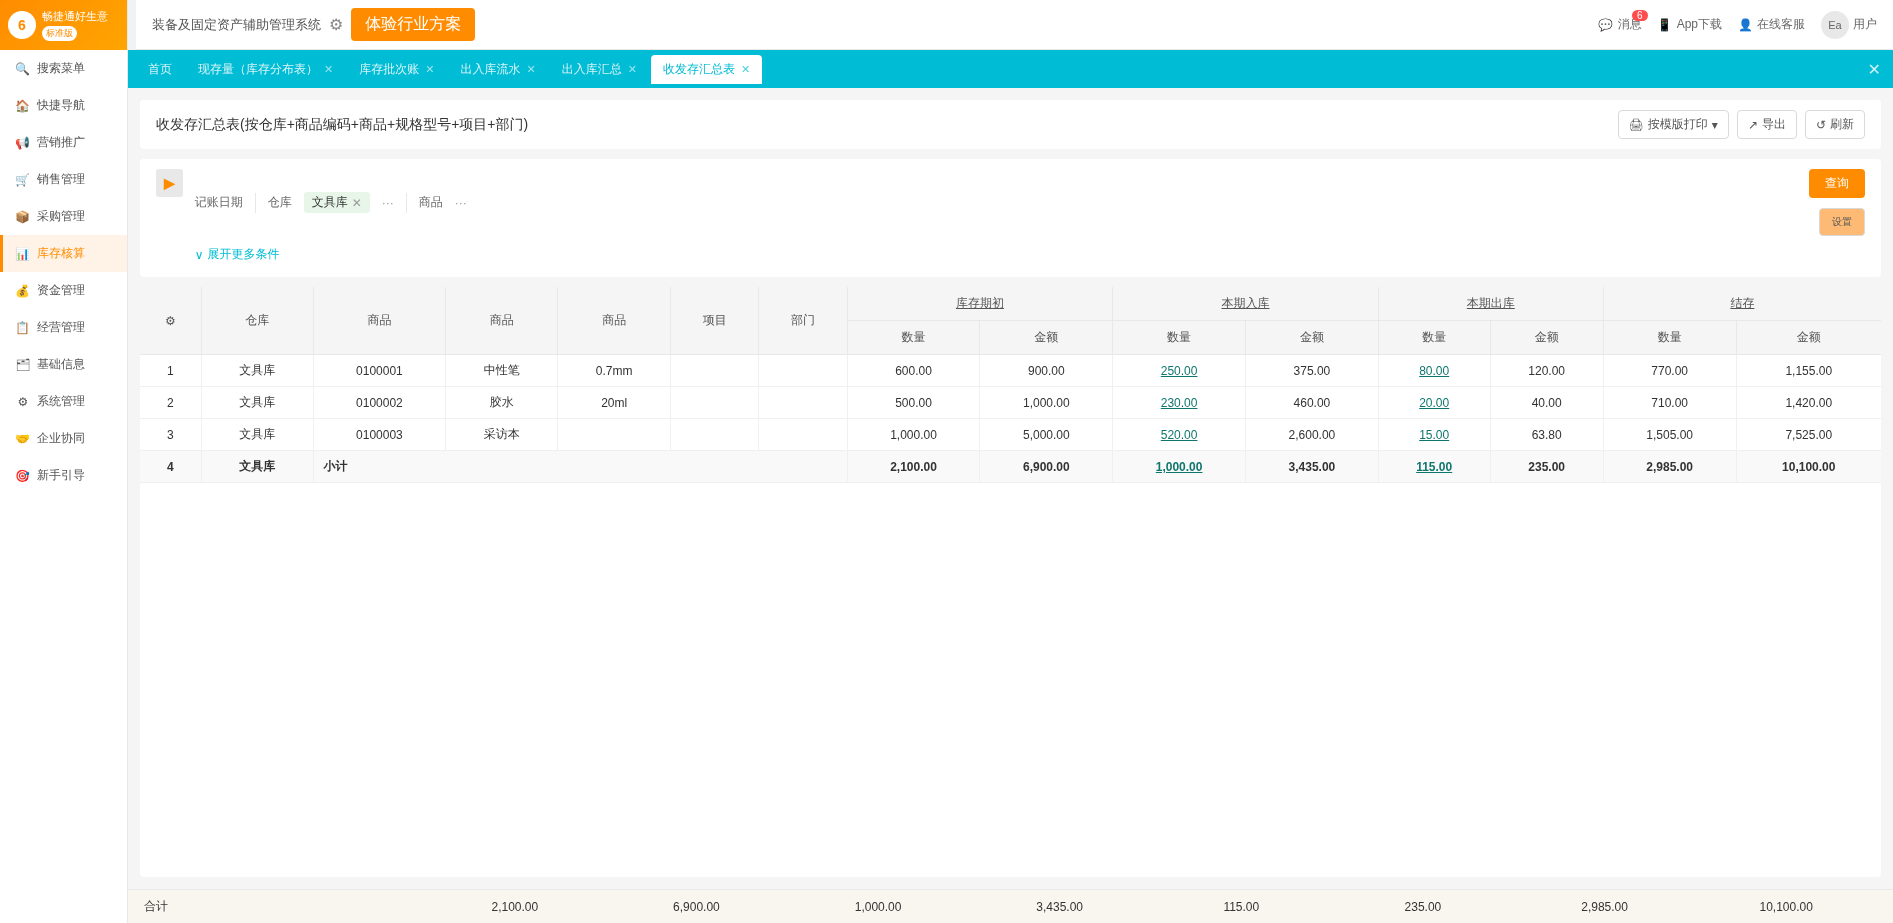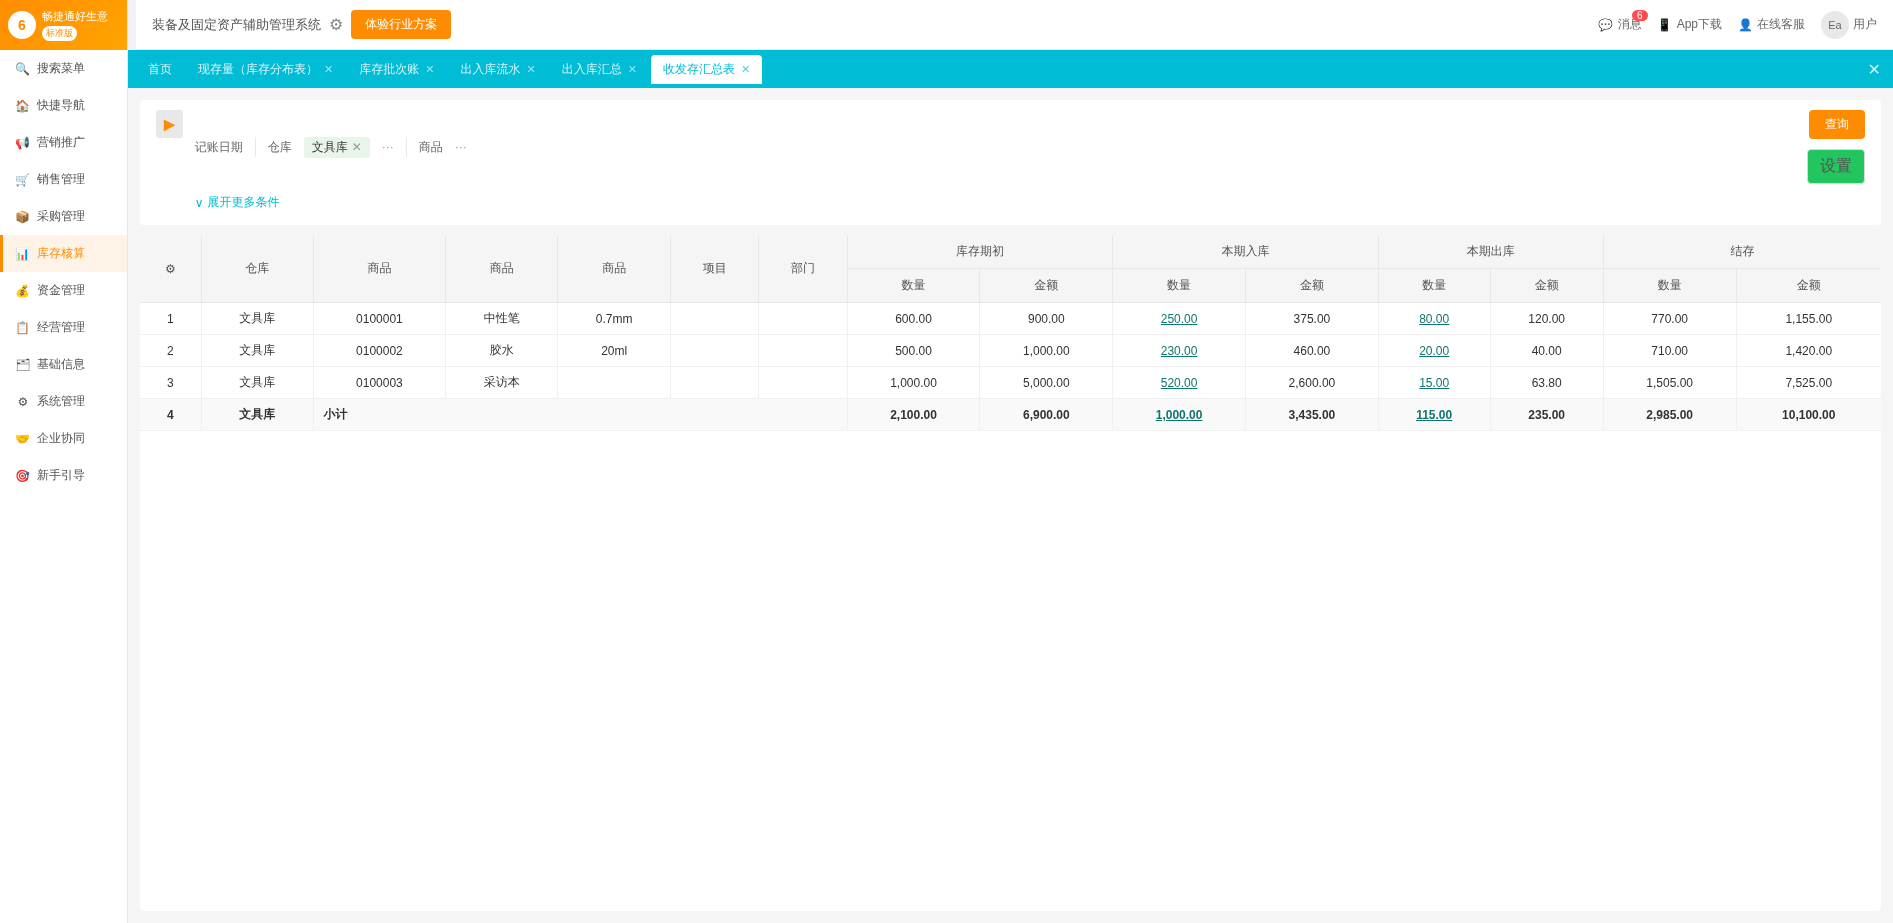--- a/index.html
+++ b/index.html
@@ -16,21 +16,21 @@
     .sidebar-nav-label { font-size: 12px; }
 
     
     .main { flex: 1; display: flex; flex-direction: column; overflow: hidden; }
 
     
     .top-header { background: #fff; height: 50px; display: flex; align-items: center; justify-content: space-between; padding: 0 16px; border-bottom: 1px solid #e8e8e8; flex-shrink: 0; margin-left: 8px; }
     .top-header-left { display: flex; align-items: center; gap: 8px; }
     .system-title { font-size: 13px; color: #555; }
     .header-settings-icon { color: #888; cursor: pointer; font-size: 16px; }
-    .experience-btn { background: #ff8c00; color: #fff; border: none; padding: 6px 14px; border-radius: 4px; cursor: pointer; font-size: 12px; }
+    .experience-btn { background: #ff8c00; color: #fff; border: none; padding: 6px 14px; border-radius: 4px; cursor: pointer; font-size: 16px; }
     .top-header-right { display: flex; align-items: center; gap: 16px; }
     .header-action { display: flex; align-items: center; gap: 4px; color: #666; cursor: pointer; font-size: 12px; position: relative; }
     .badge { background: #ff4d4f; color: #fff; border-radius: 10px; padding: 0 4px; font-size: 10px; position: absolute; top: -6px; right: -6px; min-width: 16px; text-align: center; }
     .user-avatar { width: 28px; height: 28px; background: #e8e8e8; border-radius: 50%; display: flex; align-items: center; justify-content: center; font-size: 11px; color: #666; }
 
     
     .tab-bar { background: #00bcd4; display: flex; align-items: center; height: 38px; padding: 0 8px; flex-shrink: 0; gap: 2px; }
     .tab-item { display: flex; align-items: center; gap: 4px; padding: 6px 12px; cursor: pointer; color: rgba(255,255,255,0.85); font-size: 12px; border-radius: 4px 4px 0 0; white-space: nowrap; }
     .tab-item.active { background: #fff; color: #00bcd4; }
     .tab-close { font-size: 11px; opacity: 0.7; margin-left: 2px; }
@@ -62,30 +62,30 @@
     
     .table-container { background: #fff; border-radius: 4px; overflow: hidden; flex: 1; }
     table { width: 100%; border-collapse: collapse; }
     thead tr { background: #f5f5f5; }
     th { padding: 8px 10px; font-size: 12px; color: #555; font-weight: 500; border-bottom: 1px solid #e8e8e8; border-right: 1px solid #e8e8e8; text-align: center; white-space: nowrap; }
     th:last-child { border-right: none; }
     td { padding: 7px 10px; font-size: 12px; color: #333; border-bottom: 1px solid #f0f0f0; border-right: 1px solid #f0f0f0; text-align: center; }
     td:last-child { border-right: none; }
     .subtotal-row td { font-weight: bold; background: #f9f9f9; }
     .link-val { color: #0f766e; text-decoration: underline; cursor: pointer; }
-    .th-group { text-align: center; background: #f5f5f5; }
+    .th-group { text-align: center; background: #f5f5f5; text-decoration: underline; }
 
     
     .table-footer { background: #f9f6f0; padding: 8px 16px; display: flex; align-items: center; border-top: 1px solid #e8e8e8; }
     .footer-cells { display: flex; gap: 0; flex: 1; }
     .footer-cell { flex: 1; text-align: center; font-size: 12px; color: #333; padding: 0 10px; }
 
     
     .query-btn { background: #ff8c00; color: #fff; border: none; padding: 6px 16px; border-radius: 4px; cursor: pointer; font-size: 12px; white-space: nowrap; }
-    .setting-btn { background: #22c55e; color: #555; border: 1px solid #d9d9d9; padding: 6px 12px; border-radius: 4px; cursor: pointer; font-size: 16px; white-space: nowrap; margin-top: 4px; }
+    .setting-btn { background: #fdba74; color: #555; border: 1px solid #d9d9d9; padding: 6px 12px; border-radius: 4px; cursor: pointer; font-size: 10px; white-space: nowrap; margin-top: 4px; }
     .filter-actions { display: flex; flex-direction: column; align-items: flex-end; gap: 6px; margin-left: auto; }
     .arrow-btn { background: #e8e8e8; border: none; padding: 6px 8px; cursor: pointer; border-radius: 3px; color: #ff8c00; font-size: 14px; font-weight: bold; }
   </style>
 </head>
 <body>
 
 <div class="sidebar">
   <div class="sidebar-logo">
     <div class="sidebar-logo-icon">6</div>
     <div>
@@ -199,20 +199,38 @@
         <div class="tab-item active">
           <span>收发存汇总表</span>
           <span class="tab-close">✕</span>
         </div>
       </div>
     <span class="tab-bar-close">✕</span>
   </div>
 
   <div class="page-content">
 
+    <div class="page-title-bar">
+      <span class="page-title-text">收发存汇总表(按仓库+商品编码+商品+规格型号+项目+部门)</span>
+      <div class="page-actions">
+        <button class="action-btn">
+          <span>🖨</span>
+          <span>按模版打印</span>
+          <span>▾</span>
+        </button>
+        <button class="action-btn">
+          <span>↗</span>
+          <span>导出</span>
+        </button>
+        <button class="action-btn">
+          <span>↺</span>
+          <span>刷新</span>
+        </button>
+      </div>
+    </div>
 
     <div class="filter-bar">
       <div style="display:flex;align-items:flex-start;gap:12px;">
 
         <button class="arrow-btn">▶</button>
 
         <div style="flex:1;">
           <div class="filter-row">
 
             <span class="filter-label">记账日期</span>
@@ -338,14 +356,27 @@
   <td>235.00</td>
   <td>2,985.00</td>
   <td>10,100.00</td>
 </tr>
           </tbody>
       </table>
     </div>
 
   </div>
 
+  <div class="table-footer">
+    <span style="width:280px;text-align:left;font-size:12px;font-weight:500;">合计</span>
+    <div class="footer-cells">
+      <span class="footer-cell">2,100.00</span>
+      <span class="footer-cell">6,900.00</span>
+      <span class="footer-cell">1,000.00</span>
+      <span class="footer-cell">3,435.00</span>
+      <span class="footer-cell">115.00</span>
+      <span class="footer-cell">235.00</span>
+      <span class="footer-cell">2,985.00</span>
+      <span class="footer-cell">10,100.00</span>
+    </div>
+  </div>
 
 </div>
 
 </body></html>

